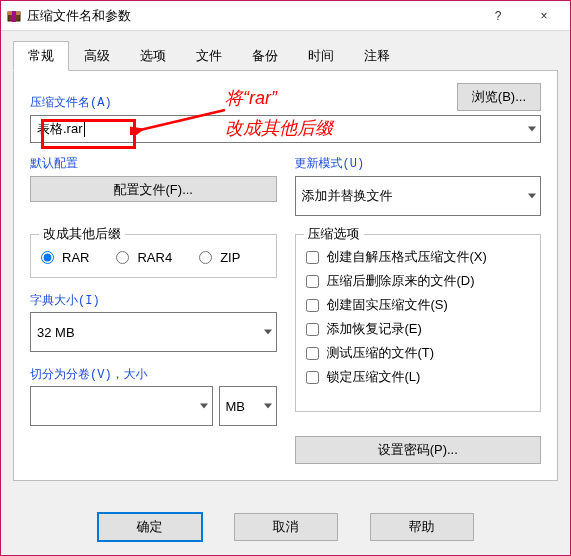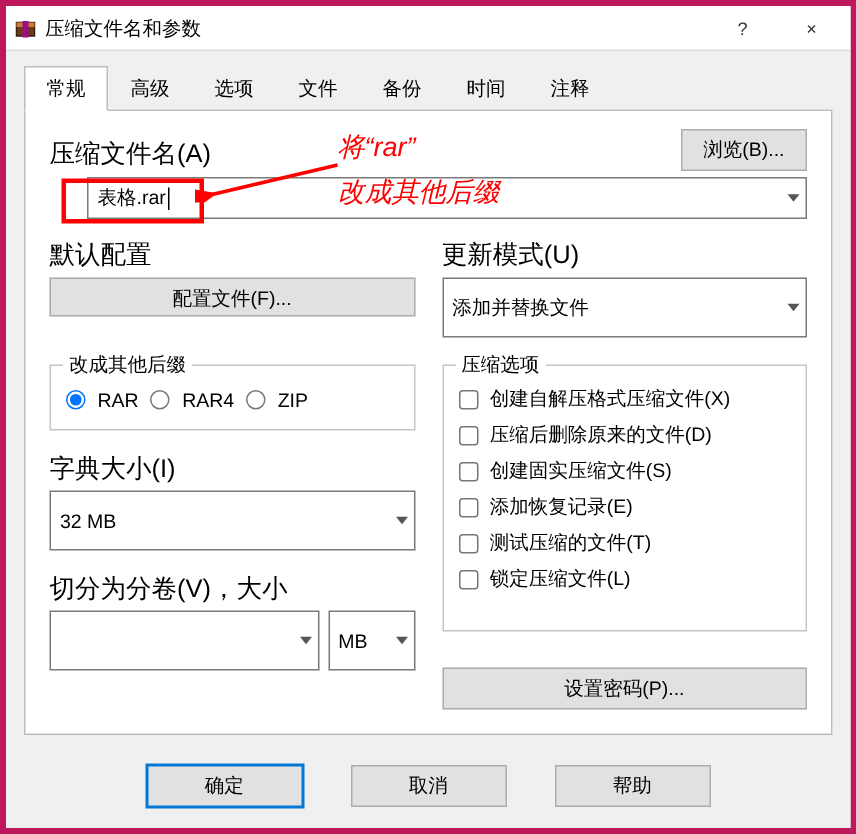--- a/index.html
+++ b/index.html
@@ -8,21 +8,21 @@
     padding: 0;
     font-family: "Microsoft YaHei", "SimSun", Arial, sans-serif;
     font-size: 12px;
     background: #fff;
     width: 571px;
     height: 556px;
     overflow: hidden;
     position: relative;
   }
   .window {
-    border: 4px solid #be185d;
+    border: 1px solid #be185d;
     width: 571px;
     height: 556px;
     display: flex;
     flex-direction: column;
     background: #f0f0f0;
   }
   .titlebar {
     height: 30px;
     background: #fff;
     border-bottom: 1px solid #ddd;
@@ -62,21 +62,21 @@
     position: relative;
   }
   .panel {
     background:#fff;
     border:1px solid #bdbdbd;
     padding: 12px 16px 16px 16px;
     position: relative;
     z-index:1;
   }
   .row { display:flex; align-items:center; }
-  .label { font-size: 17px; color:#000000; }
+  .label { font-size: 12px; color:#1d4ed8;font-family:Liberation Mono, monospace; }
   .btn {
     background: #e1e1e1;
     border: 1px solid #adadad;
     padding: 4px 12px;
     font-size: 13px;
     cursor: pointer;
     text-align: center;
   }
   .btn.wide { width: 100%; }
   .select-field {
@@ -135,21 +135,21 @@
     font-size:18px;
     font-weight: normal;
     white-space:nowrap;
     z-index:50;
     pointer-events:none;
     font-family: "SimSun","Microsoft YaHei",sans-serif;
     font-style: italic;
   }
   .arrow-svg { position:absolute; z-index:49; pointer-events:none; }
   .caret { display:inline-block; width:1px; height:15px; background:#000; vertical-align:middle; margin-left:1px; }
-  .radio-group { display:flex; gap: 8px; }
+  .radio-group { display:flex; gap: 27px; }
 </style>
 </head>
 <body>
 
 <div class="window">
 
   <div class="titlebar">
     <span class="tb-icon">
       <svg width="14" height="14" viewBox="0 0 14 14">
         <rect x="1" y="3" width="12" height="9" fill="#6a3e1b" stroke="#3b220f"></rect>
@@ -177,21 +177,21 @@
       <div class="tab"><span>时间</span></div>
       <div class="tab"><span>注释</span></div>
     </div>
 
     <div class="panel">
 
       <div class="row" style="justify-content:space-between; align-items:flex-end;">
         <span class="label">压缩文件名(A)</span>
         <button class="btn" style="padding:4px 14px;"><span>浏览(B)...</span></button>
       </div>
-      <div style="margin-top:4px; position:relative;margin-left:25px;">
+      <div style="margin-top:4px; position:relative;">
         <div class="select-field" style="height:28px;">
           <span>表格.rar</span>
             <span class="caret"></span>
           <span class="dd-arrow"></span>
         </div>
       </div>
 
       <div class="twocol" style="margin-top:12px;">
         <div class="col">
           <span class="label">默认配置</span>

